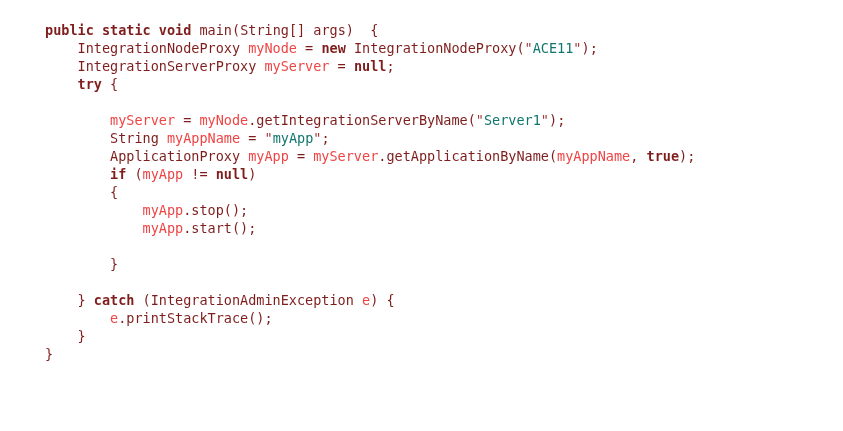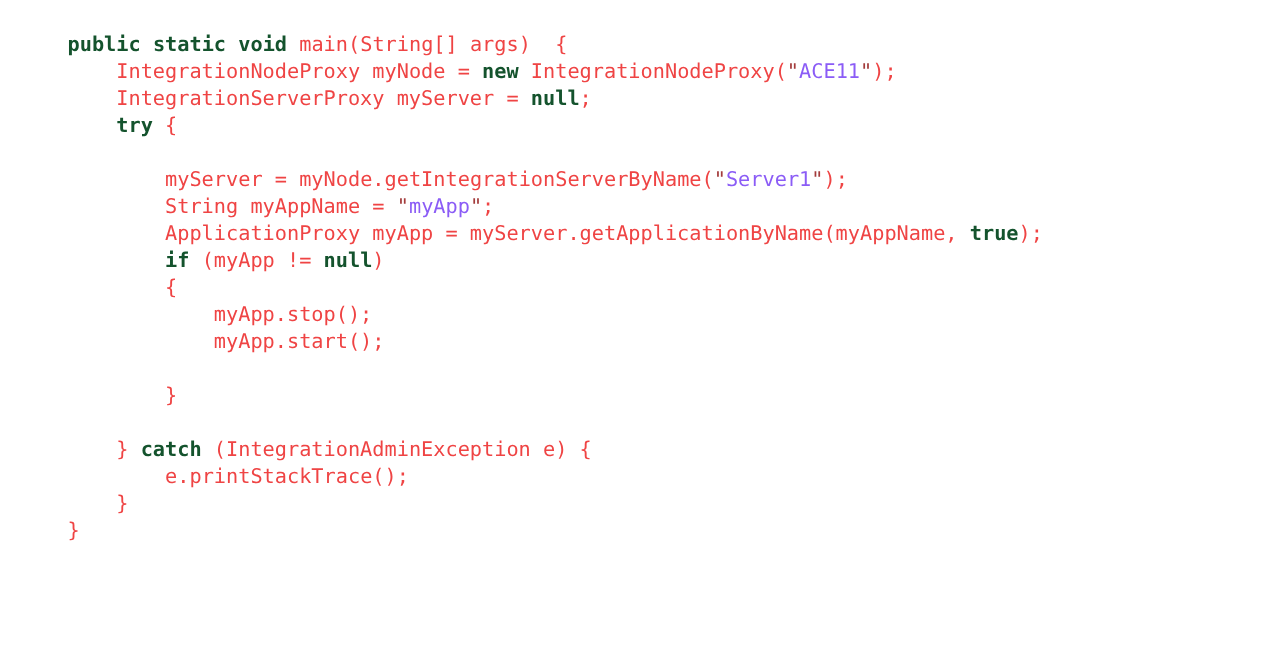--- a/index.html
+++ b/index.html
@@ -21,22 +21,22 @@
     line-height: 18.05px;
     white-space: pre;
     letter-spacing: 0px;
     -webkit-font-smoothing: antialiased;
   }
   .ln {
     display: block;
     height: 18.05px;
     white-space: pre;
   }
-  .kw      { color: #14532d; font-weight: bold; }
-  .plain   { color: #ef4444; }
+  .kw      { color: #7f1d1d; font-weight: bold; }
+  .plain   { color: #7f1d1d; }
   .var     { color: #ef4444; }
-  .str     { color: #8b5cf6; }
+  .str     { color: #0f766e; }
   .quote   { color: #a33b3b; }
 </style>
 </head>
 <body>
 
 <pre id="code-block"><span class="ln"><span class="kw">public</span><span class="plain"> </span><span class="kw">static</span><span class="plain"> </span><span class="kw">void</span><span class="plain"> main(String[] args)  {</span></span><span class="ln">    <span class="plain">IntegrationNodeProxy </span><span class="var">myNode</span><span class="plain"> = </span><span class="kw">new</span><span class="plain"> IntegrationNodeProxy(</span><span class="quote">"</span><span class="str">ACE11</span><span class="quote">"</span><span class="plain">);</span></span><span class="ln">    <span class="plain">IntegrationServerProxy </span><span class="var">myServer</span><span class="plain"> = </span><span class="kw">null</span><span class="plain">;</span></span><span class="ln">    <span class="kw">try</span><span class="plain"> {</span></span><span class="ln">&nbsp;</span><span class="ln">        <span class="var">myServer</span><span class="plain"> = </span><span class="var">myNode</span><span class="plain">.getIntegrationServerByName(</span><span class="quote">"</span><span class="str">Server1</span><span class="quote">"</span><span class="plain">);</span></span><span class="ln">        <span class="plain">String </span><span class="var">myAppName</span><span class="plain"> = </span><span class="quote">"</span><span class="str">myApp</span><span class="quote">"</span><span class="plain">;</span></span><span class="ln">        <span class="plain">ApplicationProxy </span><span class="var">myApp</span><span class="plain"> = </span><span class="var">myServer</span><span class="plain">.getApplicationByName(</span><span class="var">myAppName</span><span class="plain">, </span><span class="kw">true</span><span class="plain">);</span></span><span class="ln">        <span class="kw">if</span><span class="plain"> (</span><span class="var">myApp</span><span class="plain"> != </span><span class="kw">null</span><span class="plain">)</span></span><span class="ln">        <span class="plain">{</span></span><span class="ln">            <span class="var">myApp</span><span class="plain">.stop();</span></span><span class="ln">            <span class="var">myApp</span><span class="plain">.start();</span></span><span class="ln">&nbsp;</span><span class="ln">        <span class="plain">}</span></span><span class="ln">&nbsp;</span><span class="ln">    <span class="plain">} </span><span class="kw">catch</span><span class="plain"> (IntegrationAdminException </span><span class="var">e</span><span class="plain">) {</span></span><span class="ln">        <span class="var">e</span><span class="plain">.printStackTrace();</span></span><span class="ln">    <span class="plain">}</span></span><span class="ln"><span class="plain">}</span></span></pre>
 
 </body></html>

